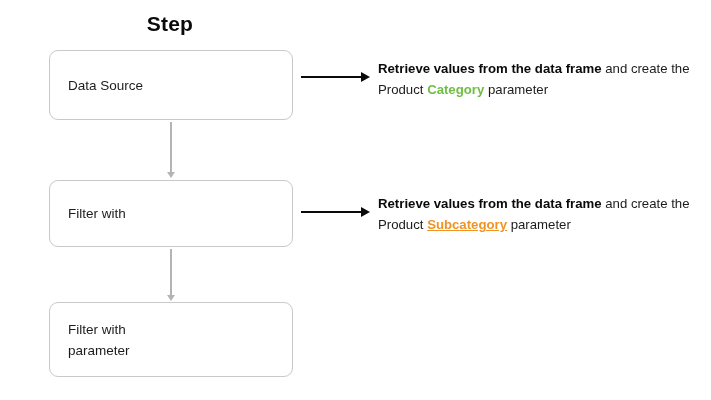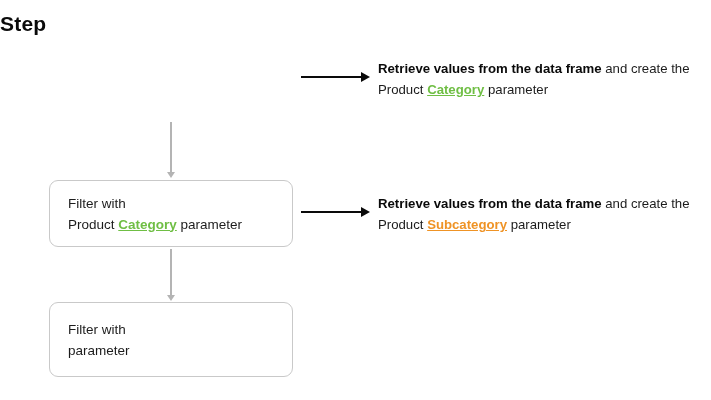--- a/index.html
+++ b/index.html
@@ -18,21 +18,21 @@
     background: #ffffff;
     overflow: hidden;
   }
 
   
   #step-title {
     position: absolute;
     left: 0px;
     top: 12px;
     width: 340px;
-    text-align: left;
+    text-align: center;
     font-size: 21px;
     font-weight: bold;
     color: #0a0a0a;
     letter-spacing: 0.2px;
   }
 
   
   .flow-box {
     position: absolute;
     left: 49px;
@@ -53,21 +53,20 @@
     white-space: nowrap;
   }
 
   #box-1 { top: 50px;  height: 70px; }
   #box-2 { top: 180px; height: 67px; }
   #box-3 { top: 302px; height: 75px; }
 
   
   .kw-category {
     font-weight: bold;
-    text-decoration: underline;
   }
   .kw-subcategory {
     font-weight: bold;
     text-decoration: underline;
   }
 
   
   .v-connector {
     position: absolute;
     left: 165px;
@@ -140,33 +139,35 @@
   #annotation-1 { top: 58px; }
   #annotation-2 { top: 193px; }
 </style>
 </head>
 <body>
 
 <div id="canvas">
 
   <div id="step-title">Step</div>
 
+  <div class="flow-box" id="box-1">
+    <div class="box-line">
+      <span>Data Source</span>
+    </div>
+  </div>
 
   <div class="v-connector" id="v-conn-1">
     <div class="v-line"></div>
     <div class="v-head"></div>
   </div>
 
   <div class="flow-box" id="box-2">
     <div class="box-line">
       <span>Filter with</span>
     </div>
-    <div class="box-line">
-      <span>Product </span><span class="kw-category" style="color: rgb(111, 190, 68);">Category</span><span> parameter</span>
-    </div>
   </div>
 
   <div class="v-connector" id="v-conn-2">
     <div class="v-line"></div>
     <div class="v-head"></div>
   </div>
 
   <div class="flow-box" id="box-3">
     <div class="box-line">
       <span>Filter with</span>

